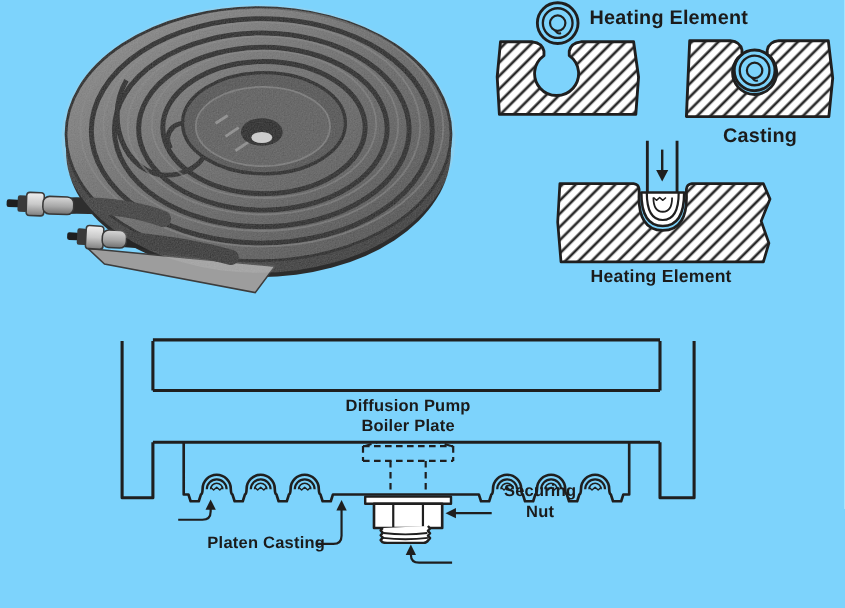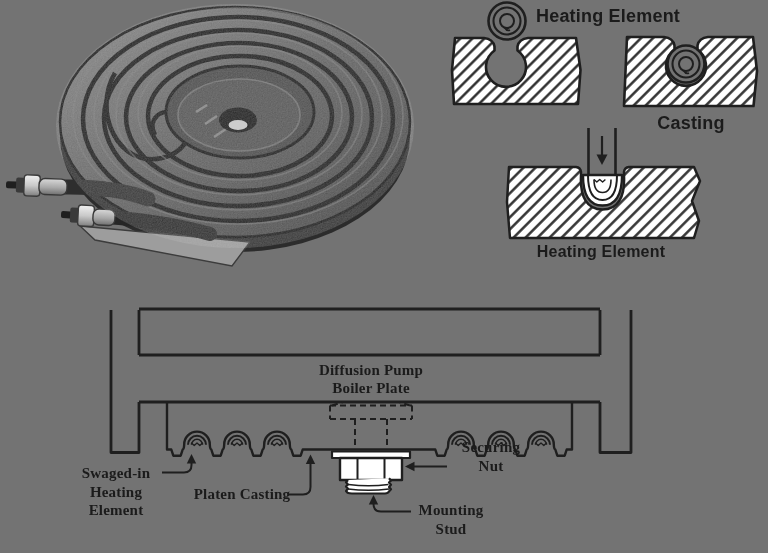--- a/index.html
+++ b/index.html
@@ -1,28 +1,28 @@
 <!DOCTYPE html>
 <html><head>
 <meta charset="utf-8">
 <style>
   html,body{margin:0;padding:0;background:#ffffff;}
   .canvas{
-    position:relative;width:768px;height:553px;background:#737373;overflow:hidden;
+    position:relative;width:768px;height:553px;background:#7dd3fc;overflow:hidden;
     font-family:"Liberation Sans","DejaVu Sans",sans-serif;
   }
   .art{position:absolute;left:0;top:0;}
   .lbl{
     position:absolute;color:#1b1b1b;font-weight:bold;white-space:nowrap;
     text-align:center;letter-spacing:.2px;
   }
   .lbl.center{transform:translateX(-50%);}
   .lbl-top{font-size:18px;line-height:19px;}
   .lbl-mid{font-size:16px;line-height:17px;}
-  .lbl-bot{font-size:15px;line-height:18.5px;font-family:Liberation Serif, serif;}
+  .lbl-bot{font-size:15px;line-height:18.5px;}
 </style>
 </head>
 <body>
 
 <div class="canvas">
 
   <svg class="art" width="768" height="553" viewBox="0 0 768 553">
     <defs>
       <pattern id="hatch" width="8.5" height="8.5" patternUnits="userSpaceOnUse" patternTransform="rotate(-45)">
         <rect width="8.5" height="8.5" fill="#ffffff"></rect>
@@ -209,33 +209,24 @@
 
   <div class="lbl lbl-mid center" style="left:601px;top:243px;">
     <div>Heating Element</div>
   </div>
 
   <div class="lbl lbl-bot center" style="left:371px;top:361px;line-height:18px;">
     <div>Diffusion Pump</div>
     <div>Boiler Plate</div>
   </div>
 
-  <div class="lbl lbl-bot center" style="left:116px;top:464px;">
-    <div>Swaged-in</div>
-    <div>Heating</div>
-    <div>Element</div>
-  </div>
 
   <div class="lbl lbl-bot center" style="left:242px;top:485px;">
     <div>Platen Casting</div>
   </div>
 
   <div class="lbl lbl-bot center" style="left:491px;top:438px;">
     <div>Securing</div>
     <div>Nut</div>
   </div>
 
-  <div class="lbl lbl-bot center" style="left:451px;top:501px;">
-    <div>Mounting</div>
-    <div>Stud</div>
-  </div>
 
 </div>
 
 </body></html>

